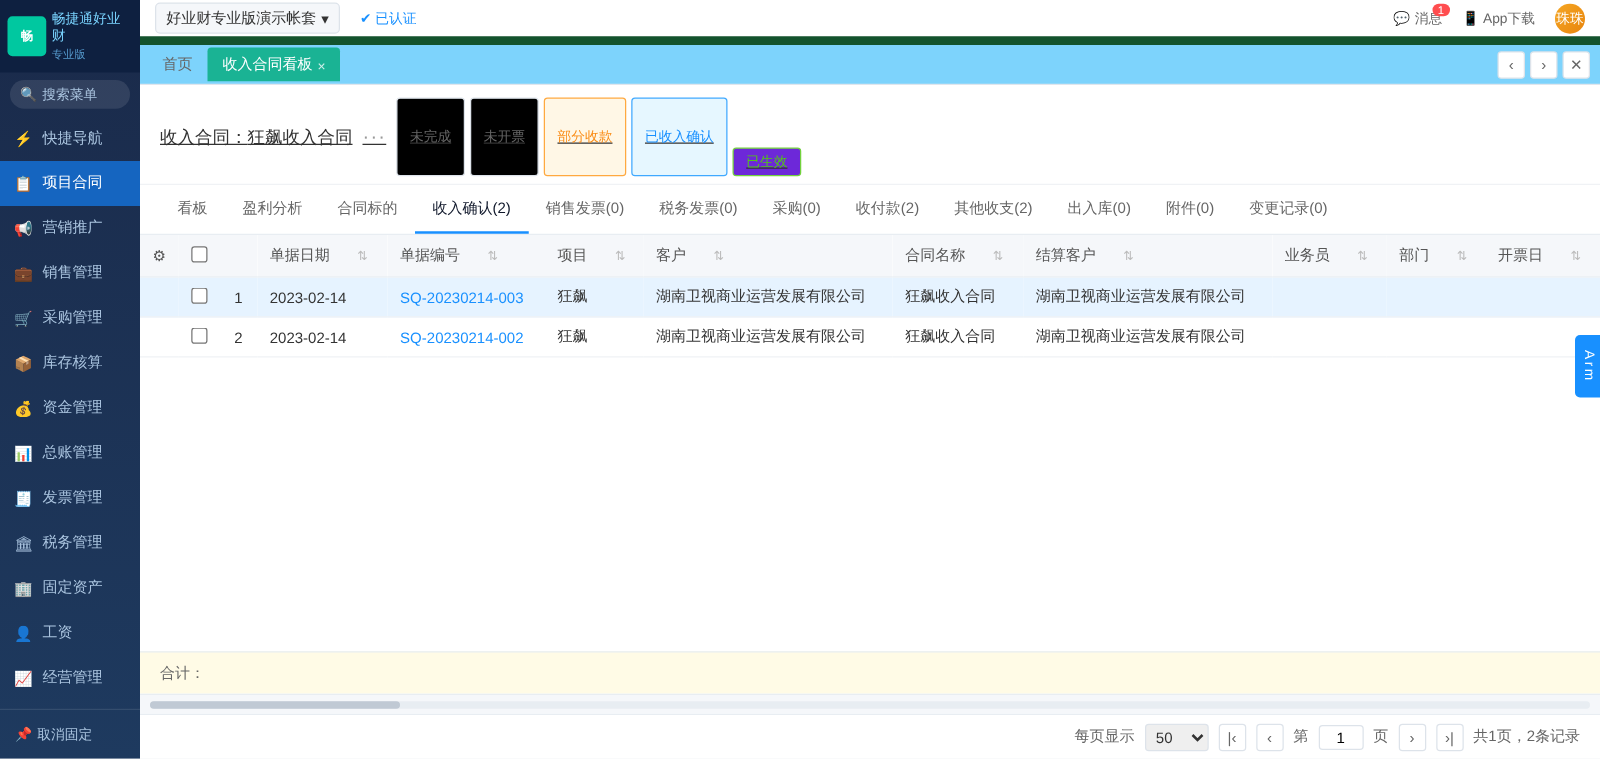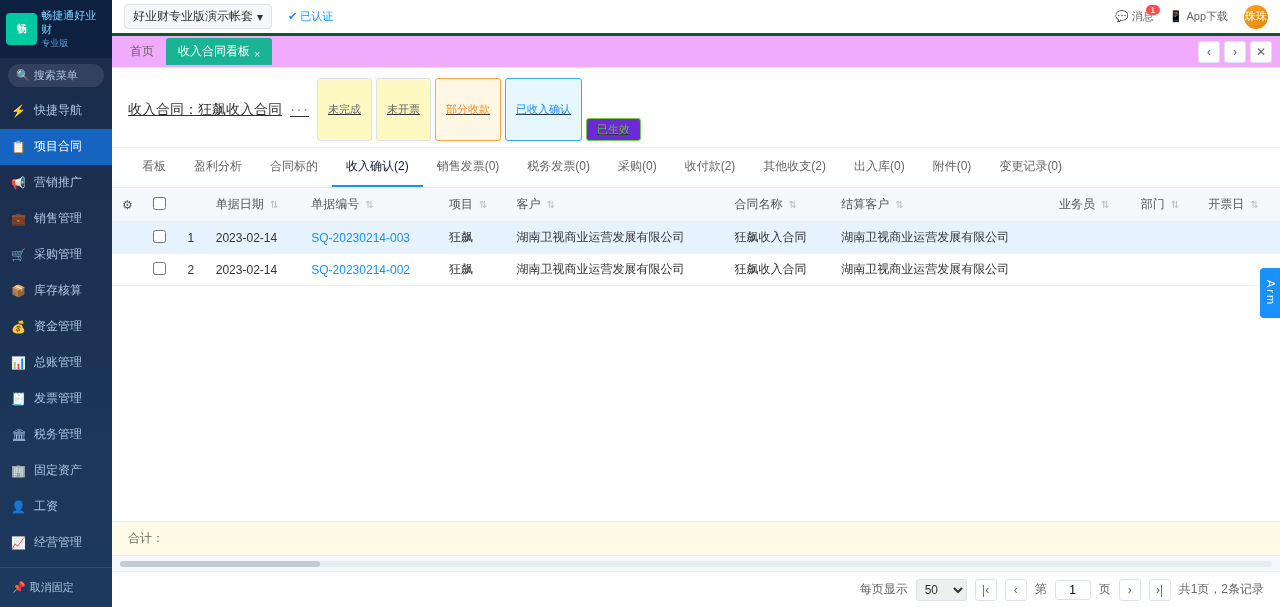--- a/index.html
+++ b/index.html
@@ -23,46 +23,46 @@
     .nav-item.active { background: #1565c0; color: #fff; }
     .nav-icon { width: 18px; height: 18px; display: flex; align-items: center; justify-content: center; flex-shrink: 0; }
 
     .sidebar-bottom { padding: 6px 8px; border-top: 1px solid rgba(255,255,255,0.1); }
     .bottom-btn { display: flex; align-items: center; gap: 4px; padding: 6px 4px; cursor: pointer; color: #aac4df; font-size: 11px; }
 
     
     .main { flex: 1; display: flex; flex-direction: column; overflow: hidden; }
 
     
-    .topbar { height: 36px; background: #fff; border-bottom: 3px solid #14532d; display: flex; align-items: center; padding: 0 12px; gap: 8px; }
+    .topbar { height: 36px; background: #fff; border-bottom: 7px solid #14532d; display: flex; align-items: center; padding: 0 12px; gap: 8px; }
     .company-selector { display: flex; align-items: center; gap: 4px; background: #f5f7fa; border: 1px solid #dde3ea; border-radius: 4px; padding: 3px 8px; cursor: pointer; font-size: 12px; color: #333; }
     .certified-badge { display: flex; align-items: center; gap: 3px; color: #1890ff; font-size: 11px; margin-left: 8px; }
     .topbar-right { margin-left: auto; display: flex; align-items: center; gap: 16px; }
     .topbar-icon-btn { display: flex; align-items: center; gap: 3px; cursor: pointer; color: #666; font-size: 11px; position: relative; }
     .badge { position: absolute; top: -4px; right: -6px; background: #ff4d4f; color: white; font-size: 9px; border-radius: 8px; padding: 0 3px; min-width: 14px; text-align: center; }
     .avatar { width: 24px; height: 24px; border-radius: 50%; background: linear-gradient(135deg, #f5a623, #e8850e); display: flex; align-items: center; justify-content: center; color: white; font-size: 11px; cursor: pointer; }
 
     
-    .tabbar { height: 32px; background: #f0abfc; border-bottom: 1px solid #e0e6ed; display: flex; align-items: center; padding: 0 8px; gap: 2px; }
+    .tabbar { height: 32px; background: #7dd3fc; border-bottom: 1px solid #e0e6ed; display: flex; align-items: center; padding: 0 8px; gap: 2px; }
     .tabbar-home { padding: 4px 10px; cursor: pointer; color: #666; font-size: 12px; }
     .tab-item { display: flex; align-items: flex-end; gap: 4px; background: #1ab394; color: white; border-radius: 3px 3px 0 0; padding: 5px 12px; cursor: pointer; font-size: 12px; }
     .tab-close { cursor: pointer; opacity: 0.8; font-size: 11px; }
     .tabbar-nav { margin-left: auto; display: flex; gap: 4px; }
     .nav-arrow { width: 22px; height: 22px; background: #fff; border: 1px solid #dde3ea; border-radius: 3px; display: flex; align-items: center; justify-content: center; cursor: pointer; color: #666; font-size: 12px; }
 
     
     .content { flex: 1; background: #fff; overflow: hidden; display: flex; flex-direction: column; padding: 0; }
 
     
     .page-header { padding: 10px 16px 6px; display: flex; align-items: center; justify-content: space-between; border-bottom: 1px solid #f0f2f5; }
     .page-title-area { display: flex; align-items: center; gap: 8px; text-decoration: underline; }
     .page-title { font-size: 14px; font-weight: 500; color: #333; }
     .more-btn { color: #999; cursor: pointer; font-size: 16px; letter-spacing: 1px; }
     .status-buttons { display: flex; gap: 4px; }
-    .status-btn { padding: 3px 10px; border: 1px solid #dde3ea; border-radius: 3px; font-size: 11px; cursor: pointer; background: #fef9c3; color: #666; }
+    .status-btn { padding: 3px 10px; border: 1px solid #dde3ea; border-radius: 3px; font-size: 11px; cursor: pointer; background: #000000; color: #666; }
     .status-btn.active-orange { background: #fff7e6; border-color: #ffa940; color: #fa8c16; }
     .status-btn.active-blue { background: #e6f7ff; border-color: #40a9ff; color: #1890ff; }
     .status-btn.active-green { background: #6d28d9; border-color: #73d13d; color: #52c41a; margin-top: 40px; }
 
     .page-actions { display: flex; align-items: center; gap: 8px; }
     .show-detail-cb { display: flex; align-items: center; gap: 4px; font-size: 12px; color: #666; cursor: pointer; }
     .action-btn { padding: 4px 10px; border: 1px solid #dde3ea; border-radius: 3px; font-size: 12px; cursor: pointer; background: #fff; color: #666; display: flex; align-items: center; gap: 3px; }
 
     
     .sub-tabs { display: flex; align-items: center; border-bottom: 1px solid #e8edf2; padding: 0 16px; background: #fff; }
@@ -71,21 +71,21 @@
 
     
     .table-container { flex: 1; overflow: auto; padding: 0; }
     .data-table { width: 100%; border-collapse: collapse; font-size: 12px; }
     .data-table th { background: #f5f7fa; border-bottom: 1px solid #e8edf2; padding: 8px 10px; text-align: left; color: #555; font-weight: normal; white-space: nowrap; position: sticky; top: 0; z-index: 2; }
     .data-table td { border-bottom: 1px solid #f0f2f5; padding: 7px 10px; color: #333; white-space: nowrap; }
     .data-table tr.selected td { background: #e6f3ff; }
     .row-num { color: #999; text-align: center; width: 30px; }
     .link-text { color: #1890ff; cursor: pointer; text-decoration: none; }
     .sort-icon { color: #bbb; font-size: 10px; margin-left: 2px; }
-    .col-header { display: flex; align-items: center; gap: 4px; cursor: pointer; }
+    .col-header { display: flex; align-items: center; gap: 20px; cursor: pointer; }
 
     .settings-col { width: 30px; text-align: center; }
     .check-col { width: 30px; text-align: center; }
 
     
     .total-row { background: #fffbe6; border-top: 1px solid #e8edf2; padding: 8px 16px; display: flex; align-items: center; gap: 8px; font-size: 12px; color: #666; }
 
     
     .scroll-area { height: 16px; background: #f5f7fa; border-top: 1px solid #e8edf2; display: flex; align-items: center; padding: 0 8px; }
     .scroll-track { flex: 1; height: 6px; background: #e8edf2; border-radius: 3px; position: relative; }

